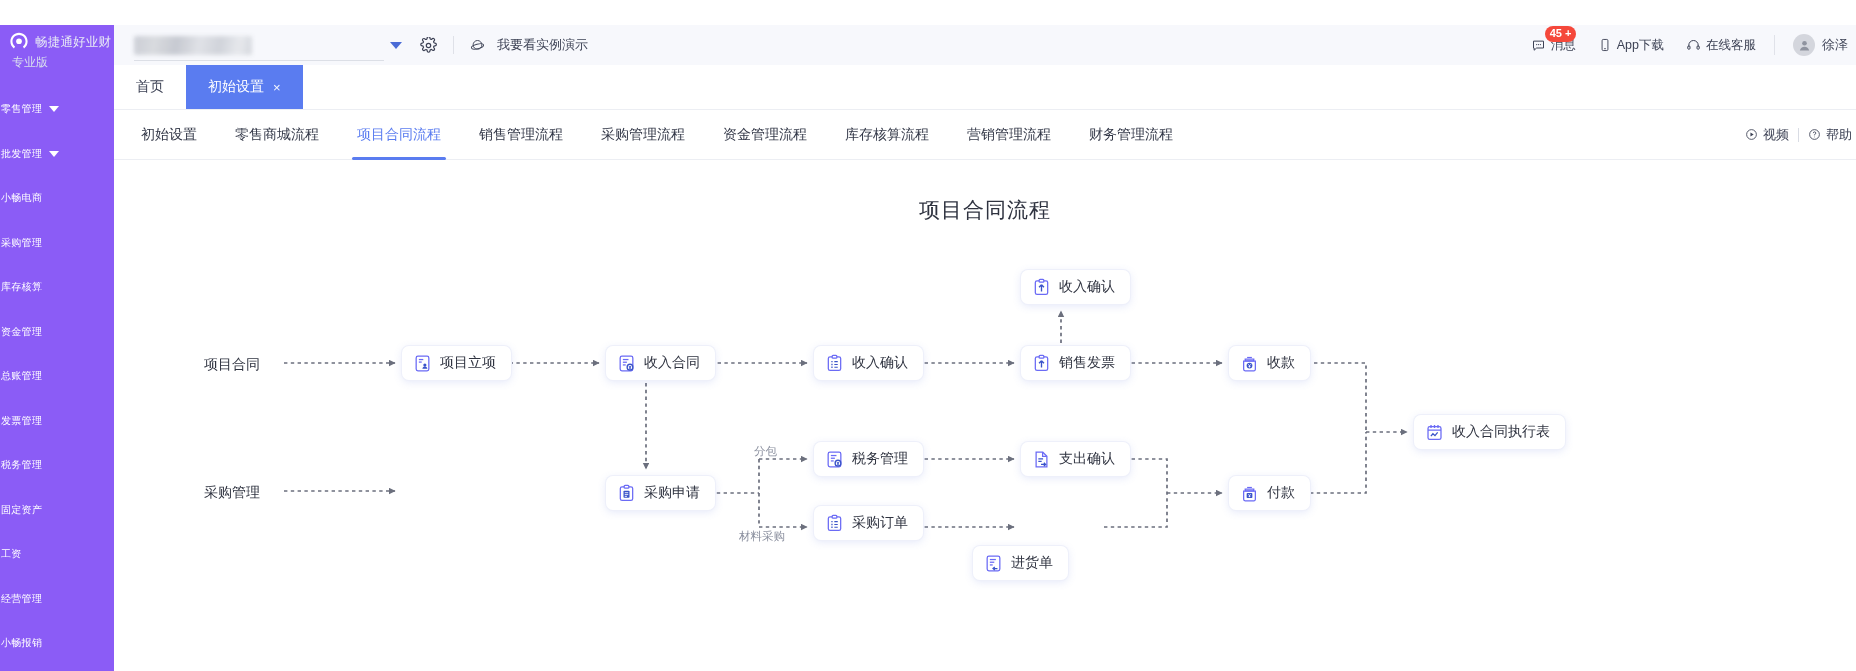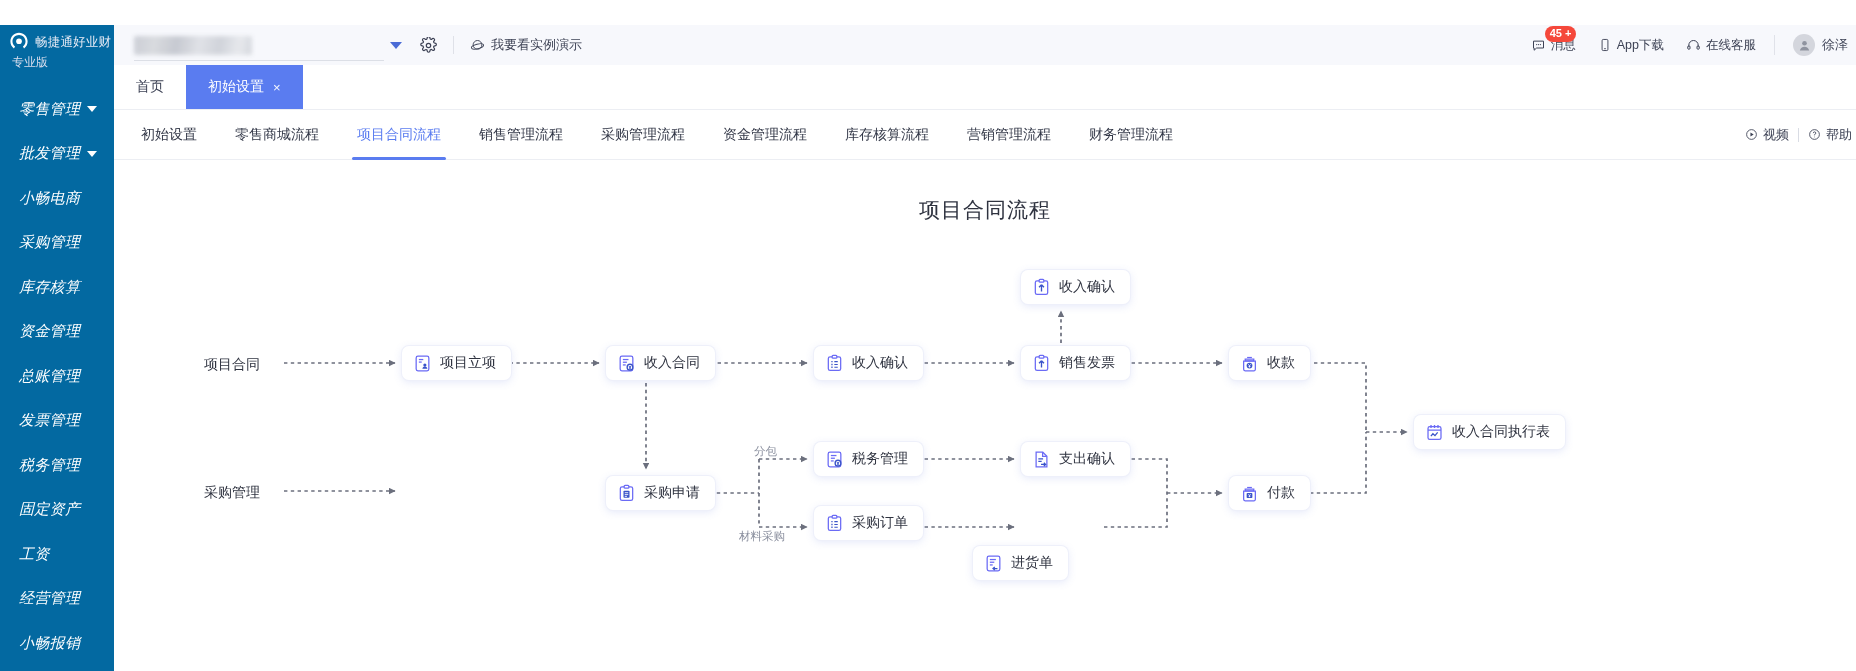--- a/index.html
+++ b/index.html
@@ -6,42 +6,42 @@
   html, body {
     width: 1856px; height: 671px;
     font-family: "Liberation Sans", "DejaVu Sans", sans-serif;
     background: #ffffff; overflow: hidden;
   }
   #app { position: relative; width: 1856px; height: 671px; background:#fff; }
 
   
   #sidebar {
     position: absolute; left: 0; top: 25px; width: 114px; height: 646px;
-    background: #0369a1;
+    background: #8b5cf6;
   }
   .logo-wrap {
     position: relative; height: 56px; padding: 6px 0 0 8px;
   }
   .logo-row { display: flex; align-items: center; gap: 5px; }
   .logo-mark {
     width: 22px; height: 22px; flex: 0 0 22px;
     display:flex; align-items:center; justify-content:center;
   }
   .logo-text {
     color: #e8ebf5; font-size: 12.5px; letter-spacing: .2px;
     white-space: nowrap; font-weight: 500;
   }
   .logo-sub {
     color: #d9deee; font-size: 12px; margin: 1px 0 0 4px; font-weight:500;
   }
   .nav { margin-top: 6px; }
   .nav-item {
     height: 44.5px; display: flex; align-items: center;
-    padding-left: 19px; color: #ffffff; font-size: 15px;
-    letter-spacing: .3px; cursor: pointer; white-space: nowrap; font-style: italic;
+    padding-left: 1px; color: #ffffff; font-size: 10px;
+    letter-spacing: .3px; cursor: pointer; white-space: nowrap;
   }
   .caret {
     width: 0; height: 0; margin-left: 7px;
     border-left: 5px solid transparent; border-right: 5px solid transparent;
     border-top: 6px solid #ffffff;
   }
 
   
   #topbar {
     position: absolute; left: 114px; top: 25px; right: 0; height: 40px;
@@ -62,21 +62,21 @@
     background: #dcdfe6;
   }
   .hdr-caret {
     width: 0; height:0; margin-left: 6px;
     border-left: 6px solid transparent; border-right: 6px solid transparent;
     border-top: 7px solid #4a6bd6;
   }
   .hdr-gear { margin-left: 18px; color:#4a4f63; display:flex; align-items:center; }
   .hdr-div { width:1px; height:18px; background:#dfe1e8; margin:0 16px; }
   .demo-link {
-    display:flex; align-items:center; gap:6px; color:#3d4255; font-size:13px;
+    display:flex; align-items:center; gap:12px; color:#3d4255; font-size:13px;
     cursor:pointer;
   }
   .hdr-right {
     margin-left: auto; display:flex; align-items:center;
     padding-right: 8px; gap: 0;
   }
   .hdr-btn {
     position: relative; display:flex; align-items:center; gap:5px;
     color:#3d4255; font-size:12.5px; margin-left: 22px; cursor:pointer;
     white-space: nowrap;

